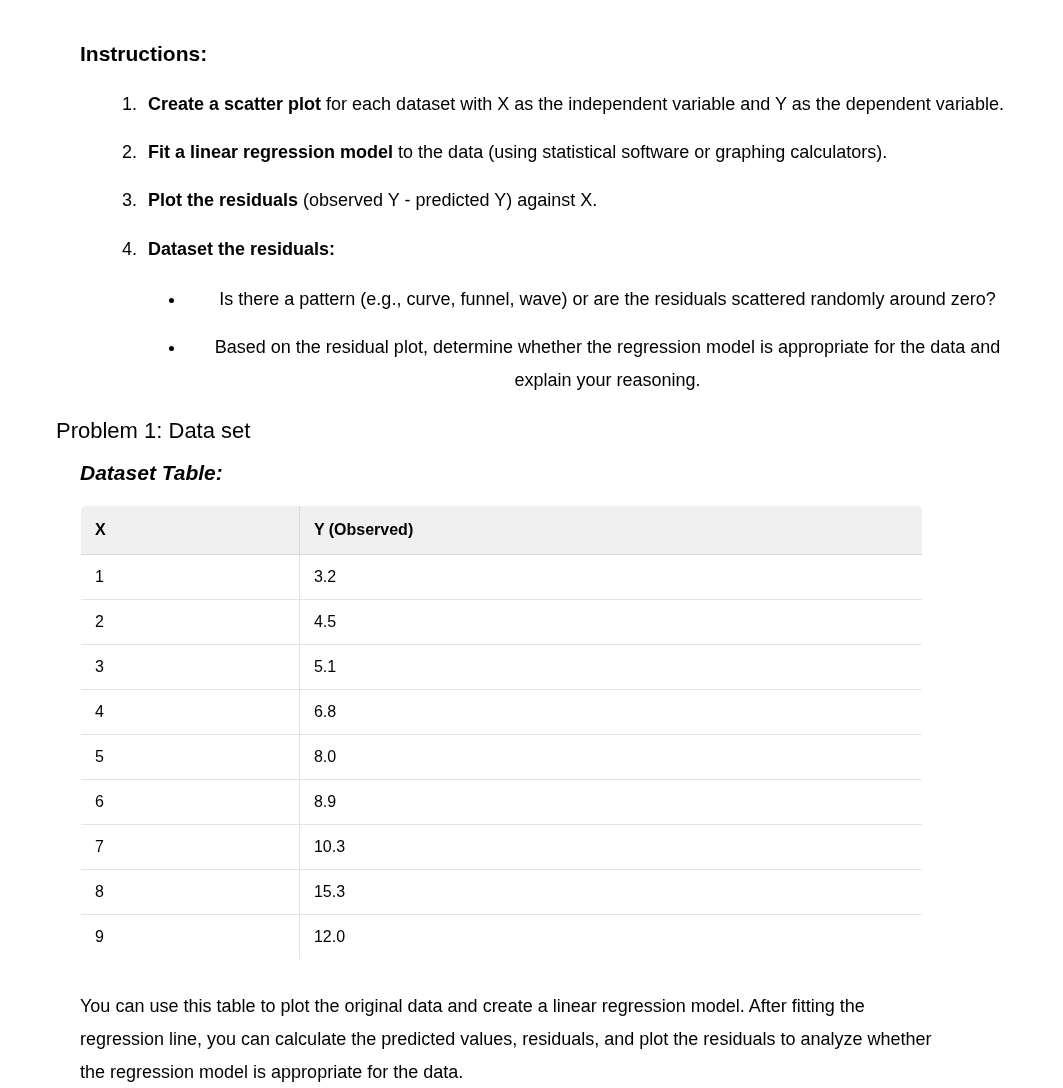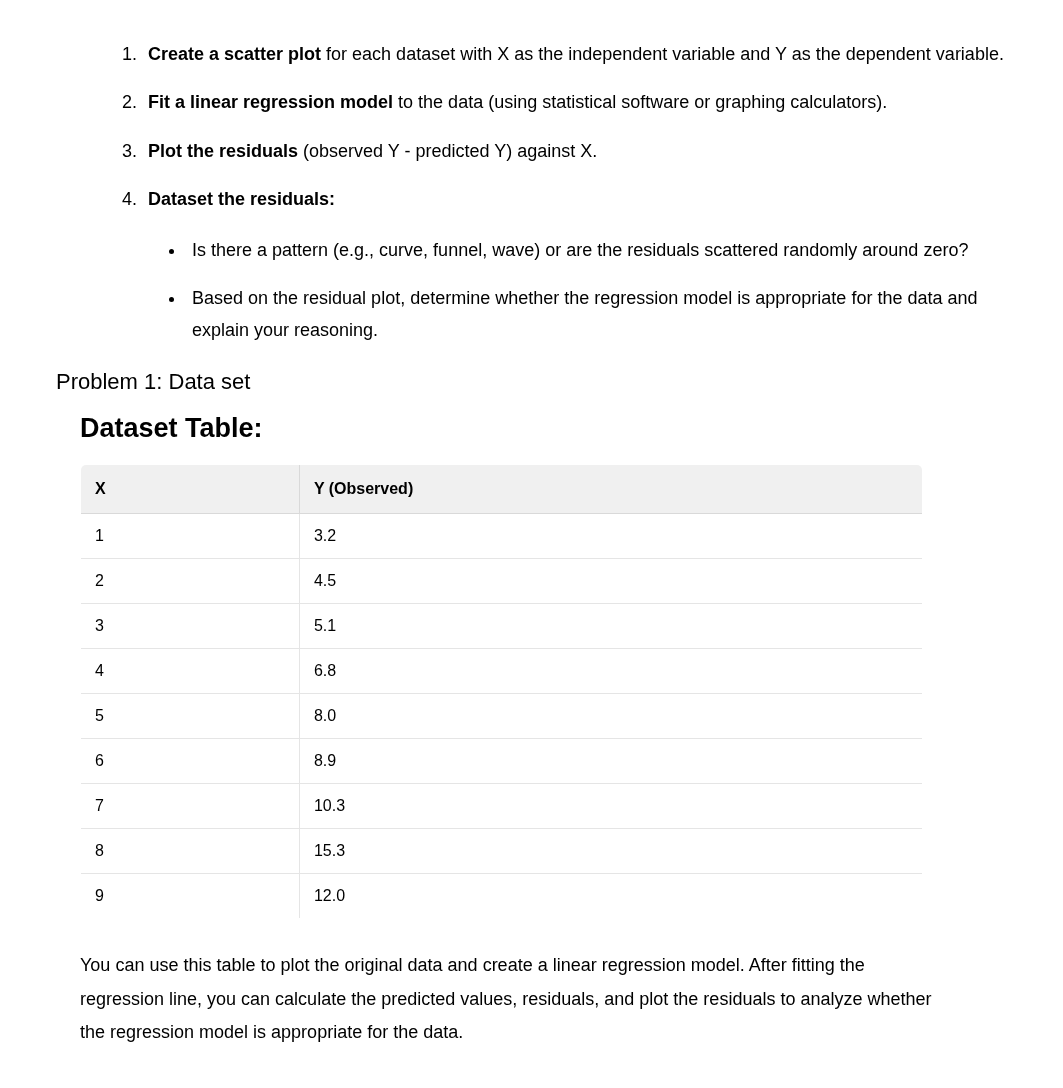--- a/index.html
+++ b/index.html
@@ -38,38 +38,40 @@
       font-weight: 400;
     }
     .instr-bold {
       font-weight: 700;
     }
     ul.sub-list {
       list-style-type: disc;
       margin-top: 18px;
       margin-left: 14px;
       padding-left: 24px;
+      text-align: center;
     }
     ul.sub-list > li {
       margin-bottom: 16px;
       padding-left: 6px;
       line-height: 1.8;
     }
     .problem-heading {
       font-size: 22px;
       font-weight: 500;
       margin-top: 18px;
       margin-bottom: 10px;
       margin-left: 16px;
     }
     .dataset-heading {
-      font-size: 27px;
+      font-size: 21px;
       font-weight: 700;
       margin-left: 40px;
       margin-bottom: 16px;
+      font-style: italic;
     }
     .table-wrap {
       margin-left: 40px;
       margin-right: 100px;
     }
     table.data-table {
       width: 100%;
       border-collapse: collapse;
       border: 1px solid #d9d9d9;
       border-radius: 6px;
@@ -97,20 +99,21 @@
       margin-top: 30px;
       line-height: 1.85;
       font-size: 18px;
     }
   </style>
 </head>
 <body>
 
 <div class="content">
 
+  <div class="instructions-heading">Instructions:</div>
 
   <ol class="instructions-list">
     <li>
       <span class="instr-bold">Create a scatter plot</span><span> for each dataset with X as the independent variable and Y as the dependent variable.</span>
     </li>
     <li>
       <span class="instr-bold">Fit a linear regression model</span><span> to the data (using statistical software or graphing calculators).</span>
     </li>
     <li>
       <span class="instr-bold">Plot the residuals</span><span> (observed Y - predicted Y) against X.</span>

